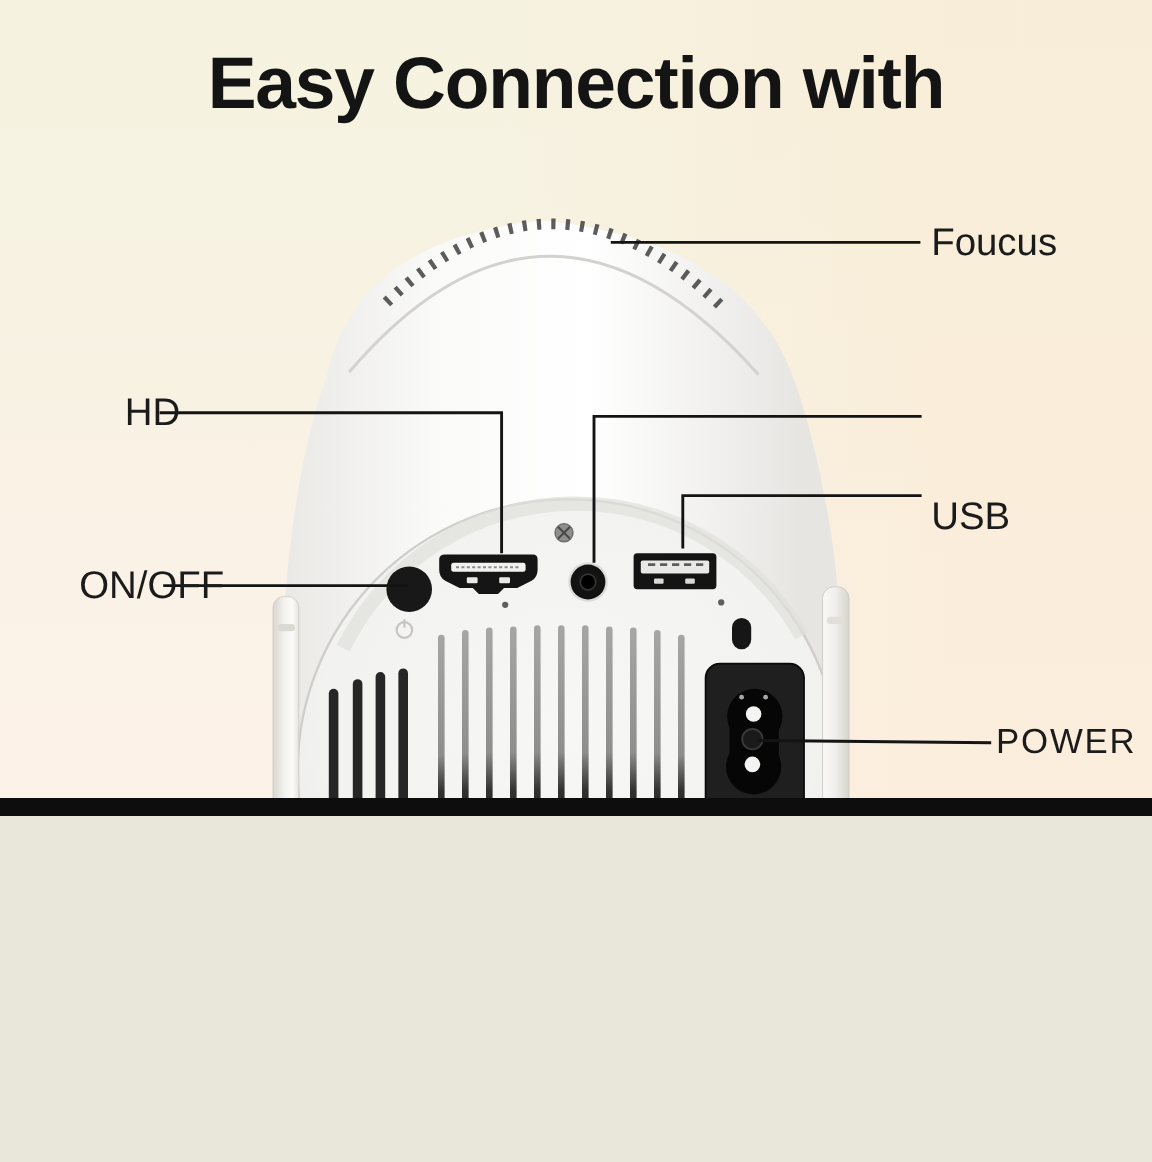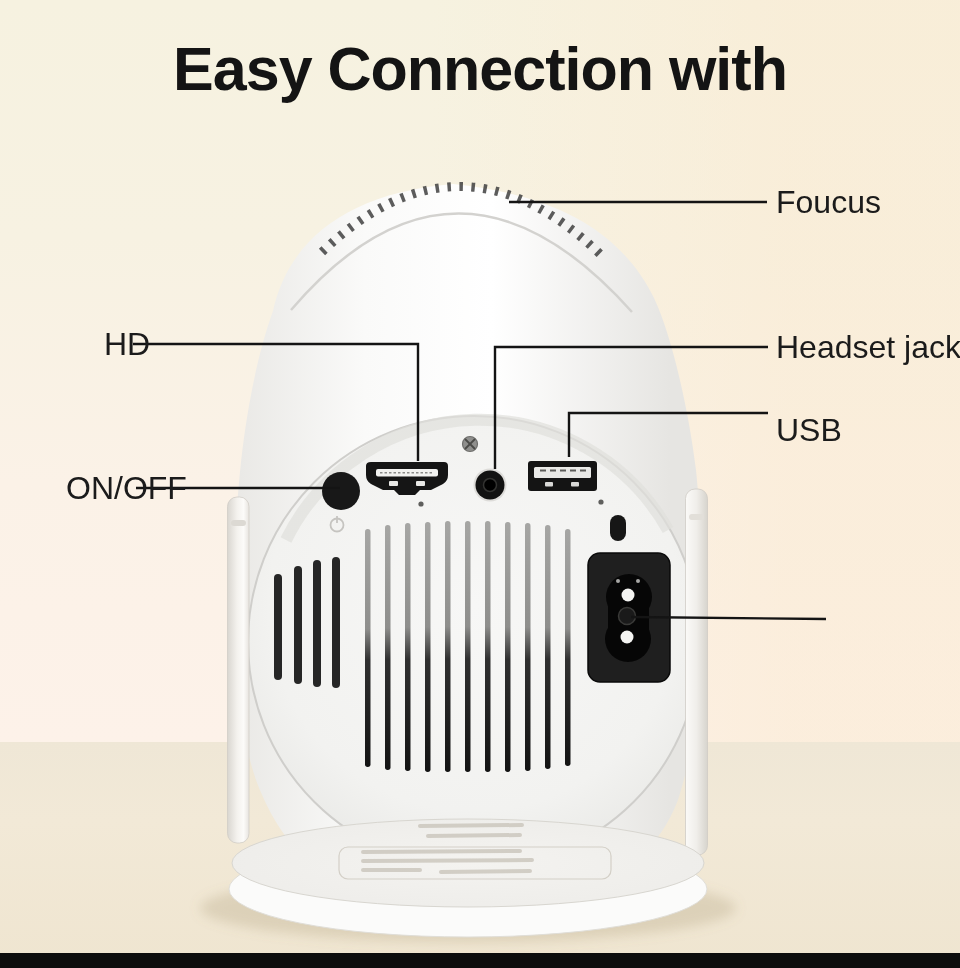--- a/index.html
+++ b/index.html
@@ -1,16 +1,16 @@
 <!DOCTYPE html>
 <html style="--background-top: #f6f2e0; --background-middle: #fdf2e9; --table: #efe7d6; --footer-bar: #0d0d0d; --callout-line: #141414; --label-text: #1b1b1b; --device-body: #fafaf8; --port-black: #181818;"><head>
 <meta charset="utf-8">
 <style>
   html,body{margin:0;padding:0;background:#e9e6da;}
-  .scene{position:relative;width:960px;height:968px;overflow:hidden;
+  .scene{position:relative;width:960px;height:680px;overflow:hidden;
          font-family:"Liberation Sans",sans-serif;}
   .wall{position:absolute;top:0;left:0;width:100%;height:742px;
         background:linear-gradient(180deg,var(--background-top,#f6f2e0) 0%,#f7f2e2 32%,#fbf2e7 65%,var(--background-middle,#fdf2e9) 100%);}
   .wall::after{content:"";position:absolute;inset:0;
         background:linear-gradient(90deg,rgba(251,236,215,0) 45%,rgba(250,234,210,0.55) 82%);}
   .table-surface{position:absolute;top:742px;left:0;width:100%;height:226px;
         background:linear-gradient(180deg,var(--table,#efe7d6) 0%,#f2e9d7 35%,#efe5d0 100%);}
   .footer-bar{position:absolute;left:0;bottom:0;width:100%;height:15px;
         background:var(--footer-bar,#0d0d0d);}
   svg.art{position:absolute;left:0;top:0;}
@@ -192,18 +192,18 @@
     <path class="callout" d="M768,347 H495 V469"></path>
     <path class="callout" d="M768,413 H569 V457"></path>
     <path class="callout" d="M136,488 H340"></path>
     <path class="callout" d="M631,617 L826,619"></path>
   </svg>
 
   <div class="page-title">Easy Connection with</div>
 
   <div class="callout-label" id="label-focus">Foucus</div>
   <div class="callout-label" id="label-hd">HD</div>
-  <div class="callout-label" id="label-headset">Headset jack</div>
   <div class="callout-label" id="label-usb">USB</div>
   <div class="callout-label" id="label-onoff">ON/OFF</div>
+  <div class="callout-label" id="label-power">POWER</div>
 
   <div class="footer-bar"></div>
 </div>
 
 </body></html>

